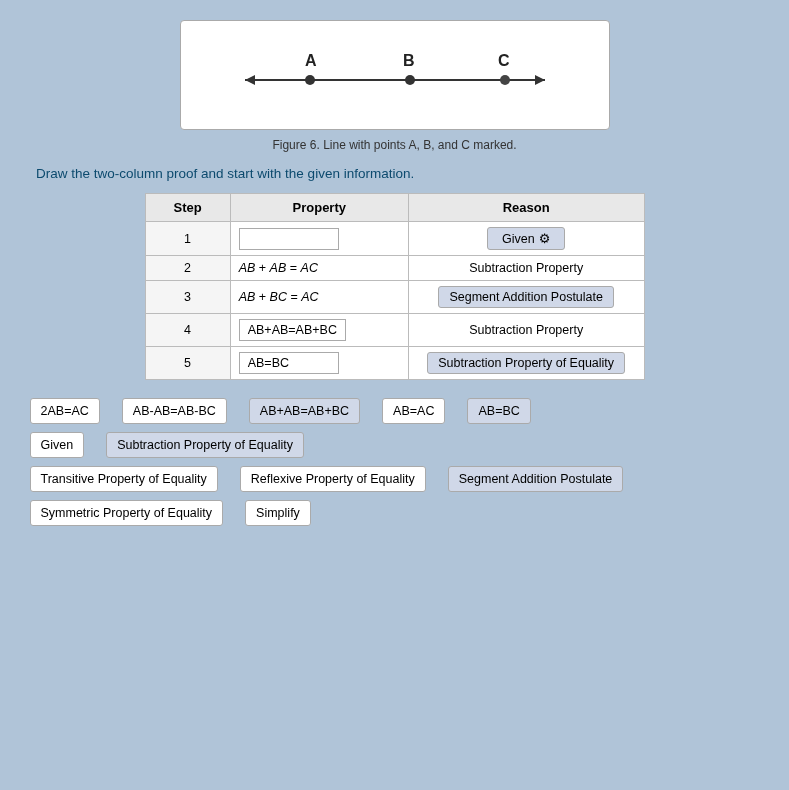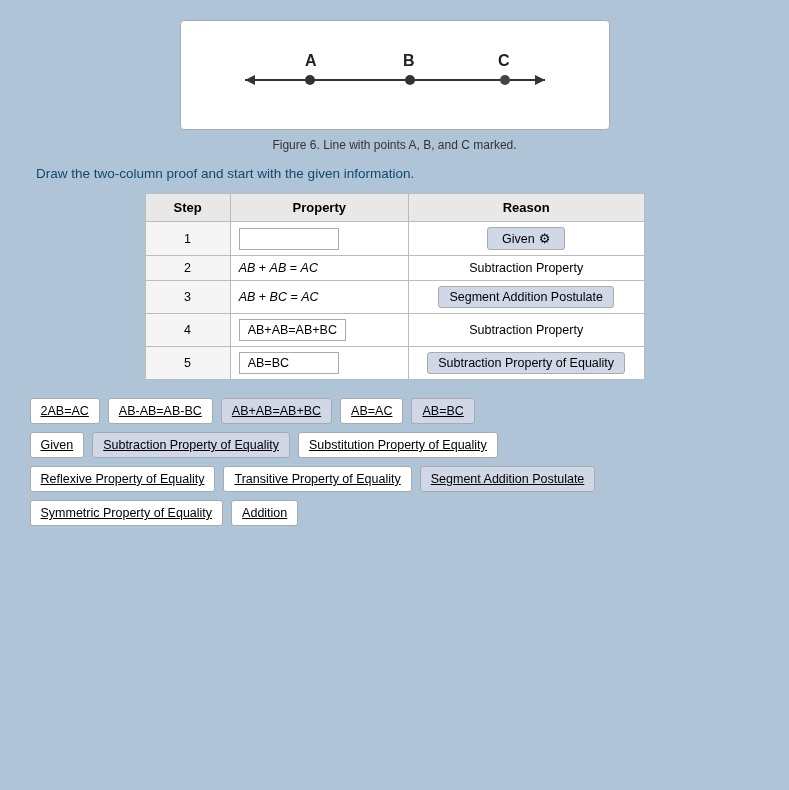--- a/index.html
+++ b/index.html
@@ -128,23 +128,22 @@
     .tiles-section {
       width: 730px;
       margin: 0 auto;
       display: flex;
       flex-direction: column;
       gap: 8px;
     }
     .tiles-row {
       display: flex;
       flex-direction: row;
-      gap: 8px;
+      gap: 22px;
       flex-wrap: nowrap;
-      text-decoration: underline;
     }
     .tile {
       background: white;
       border: 1.5px solid #aaa;
       border-radius: 3px;
       padding: 5px 10px;
       font-size: 12.5px;
       white-space: nowrap;
       cursor: pointer;
       display: inline-block;
@@ -260,28 +259,27 @@
       <div class="tile">2AB=AC</div>
       <div class="tile">AB-AB=AB-BC</div>
       <div class="tile tile-blue">AB+AB=AB+BC</div>
       <div class="tile">AB=AC</div>
       <div class="tile tile-blue">AB=BC</div>
     </div>
 
     <div class="tiles-row">
       <div class="tile">Given</div>
       <div class="tile tile-blue">Subtraction Property of Equality</div>
-      <div class="tile">Substitution Property of Equality</div>
-    </div>
-
-    <div class="tiles-row">
+    </div>
+
+    <div class="tiles-row">
+      <div class="tile">Transitive Property of Equality</div>
       <div class="tile">Reflexive Property of Equality</div>
-      <div class="tile">Transitive Property of Equality</div>
       <div class="tile tile-blue">Segment Addition Postulate</div>
     </div>
 
     <div class="tiles-row">
       <div class="tile">Symmetric Property of Equality</div>
-      <div class="tile">Addition</div>
+      <div class="tile">Simplify</div>
     </div>
   </div>
 
 </div>
 
 </body></html>

